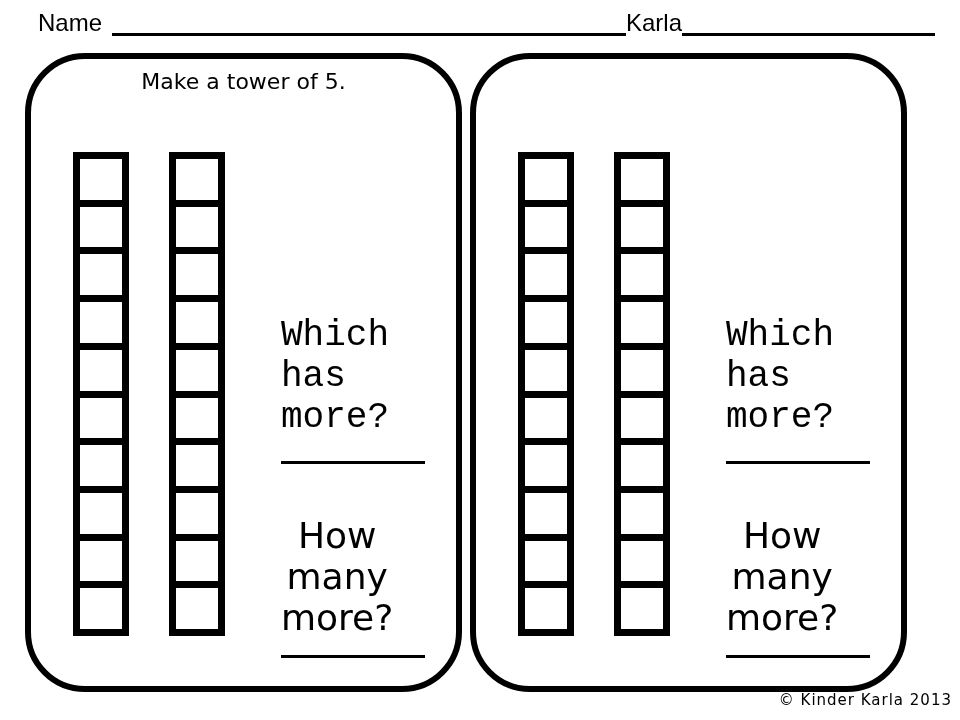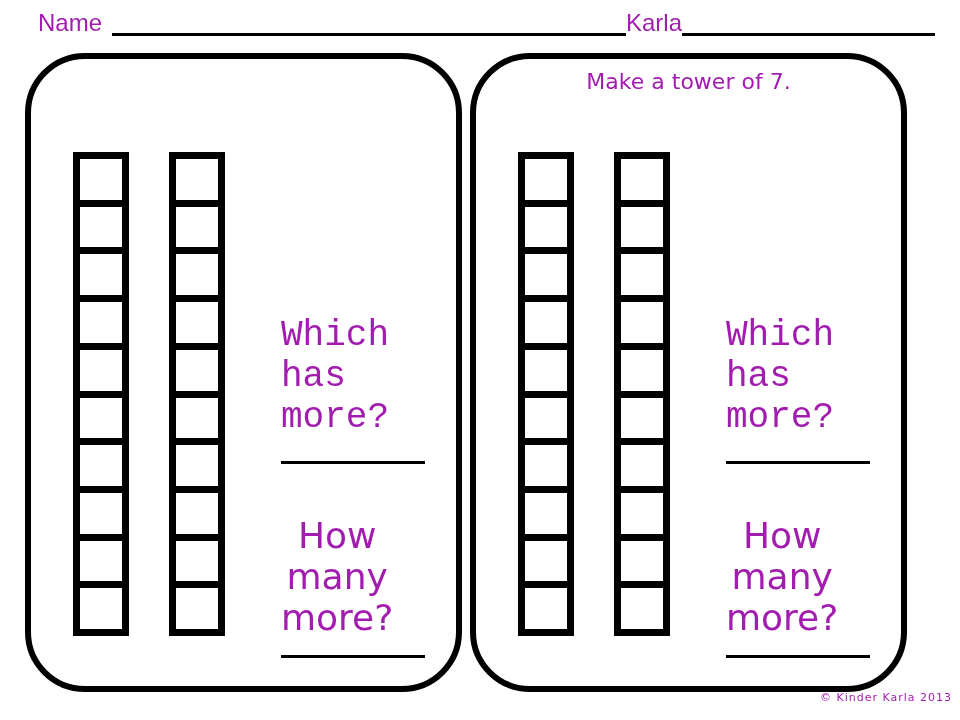--- a/index.html
+++ b/index.html
@@ -2,21 +2,21 @@
 <html><head>
 <meta charset="utf-8">
 <style>
   * { margin: 0; padding: 0; box-sizing: border-box; }
   html, body { background: #ffffff; }
   .page {
     position: relative;
     width: 960px;
     height: 720px;
     background: #ffffff;
-    color: #a21caf;
+    color: #000000;
     overflow: hidden;
     font-family: "DejaVu Sans", sans-serif;
   }
 
   
   .header {
     position: absolute;
     top: 9px;
     left: 38px;
     width: 897px;
@@ -90,38 +90,39 @@
     border-bottom: 3px solid #000;
   }
   .line-which   { top: 402px; }
   .line-howmany { top: 596px; }
 
   
   .copyright {
     position: absolute;
     top: 691px;
     right: 8px;
-    font-size: 11px;
+    font-size: 15px;
     letter-spacing: 1px;
   }
 </style>
 </head>
 <body>
 
 <div class="page">
 
   <div class="header">
     <span>Name</span>
     <div class="write-line name-line"></div>
     <span>Karla</span>
     <div class="write-line date-line"></div>
   </div>
 
   <section class="panel panel-left">
     <div class="instructions">
+      <div>Make a tower of 5.</div>
     </div>
     <div class="tower tower-a">
         <div class="cell"></div>
         <div class="cell"></div>
         <div class="cell"></div>
         <div class="cell"></div>
         <div class="cell"></div>
         <div class="cell"></div>
         <div class="cell"></div>
         <div class="cell"></div>
@@ -149,21 +150,20 @@
     <div class="question q-howmany">
       <div>How</div>
       <div>many</div>
       <div>more?</div>
     </div>
     <div class="answer-line line-howmany"></div>
   </section>
 
   <section class="panel panel-right">
     <div class="instructions">
-      <div>Make a tower of 7.</div>
     </div>
     <div class="tower tower-a">
         <div class="cell"></div>
         <div class="cell"></div>
         <div class="cell"></div>
         <div class="cell"></div>
         <div class="cell"></div>
         <div class="cell"></div>
         <div class="cell"></div>
         <div class="cell"></div>

